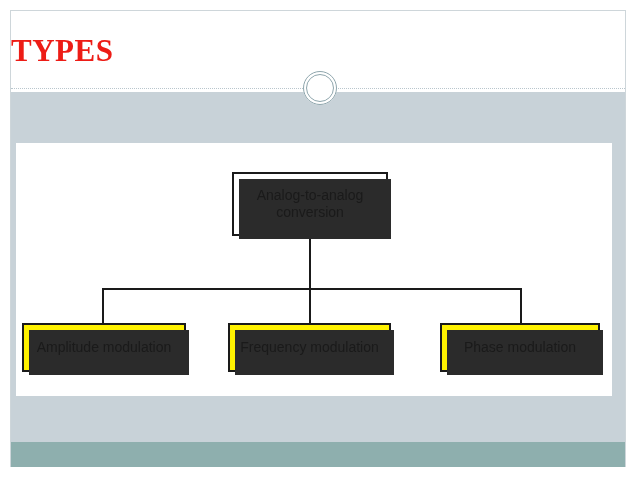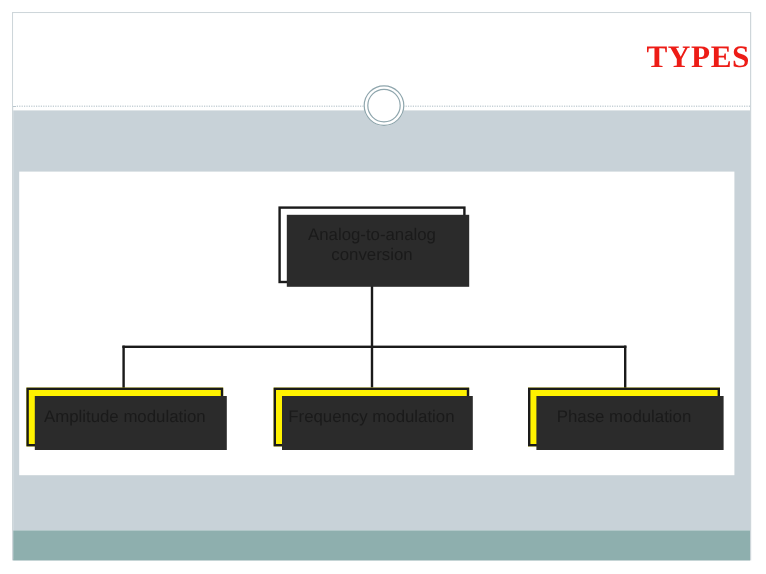--- a/index.html
+++ b/index.html
@@ -34,24 +34,24 @@
     top: 11px;
     width: 614px;
     height: 78px;
     background: #ffffff;
   }
   #slide-title {
     position: absolute;
     left: 0;
     top: 24px;
     width: 614px;
-    text-align: right;
+    text-align: left;
     font-family: "Liberation Serif", serif;
     font-weight: bold;
-    font-size: 26px;
+    font-size: 31px;
     letter-spacing: 0.5px;
     color: #ed1c16;
     line-height: 1;
   }
 
   
   #divider {
     position: absolute;
     left: 11px;
     top: 88px;

